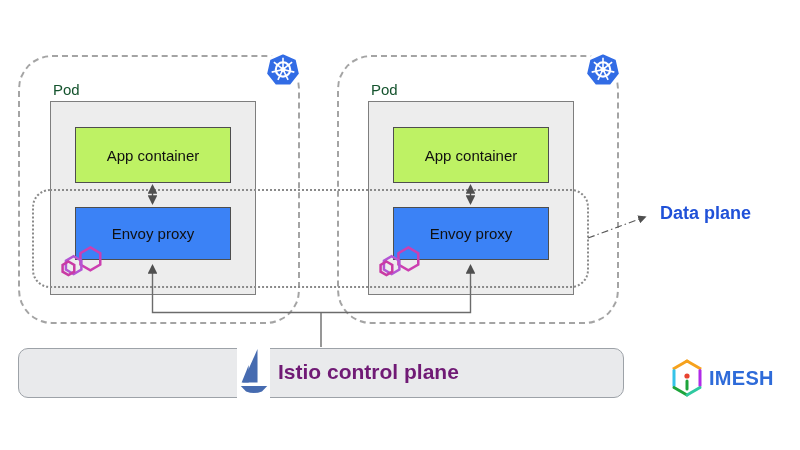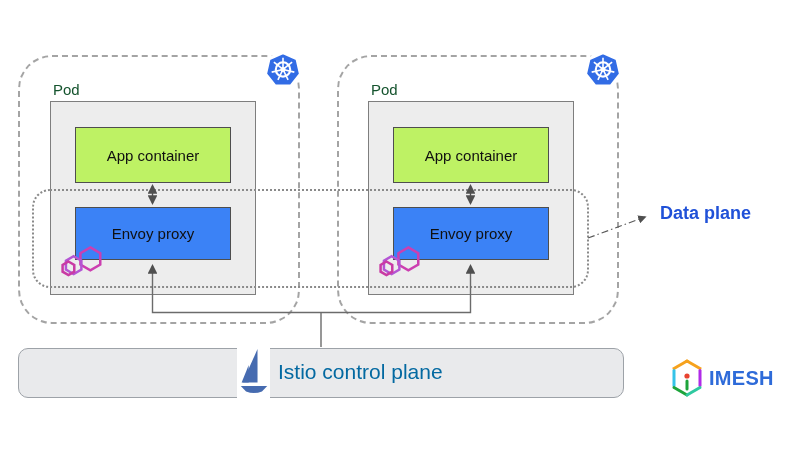--- a/index.html
+++ b/index.html
@@ -55,21 +55,21 @@
   .control-plane{
     position:absolute;left:18px;top:348px;width:604px;height:48px;
     background:#e9eaec;border:1.5px solid #9da2a8;border-radius:10px;z-index:2;
   }
   .istio-logo-wrap{
     position:absolute;left:237px;top:344px;width:33px;height:56px;background:#ffffff;
     display:flex;align-items:center;justify-content:center;z-index:3;
   }
   .control-plane-label{
     position:absolute;left:278px;top:348px;height:39px;line-height:48px;
-    font-size:21px;font-weight:normal;color:#0369a1;z-index:3;white-space:nowrap;
+    font-size:21px;font-weight:bold;color:#701a75;z-index:3;white-space:nowrap;
   }
 
   
   .k8s-icon{position:absolute;top:52px;width:36px;height:36px;z-index:6;}
   .k8s-icon-1{left:265px;}
   .k8s-icon-2{left:585px;}
   .envoy-icon{position:absolute;top:245px;width:48px;height:34px;z-index:6;}
   .envoy-icon-1{left:58px;}
   .envoy-icon-2{left:376px;}
 

